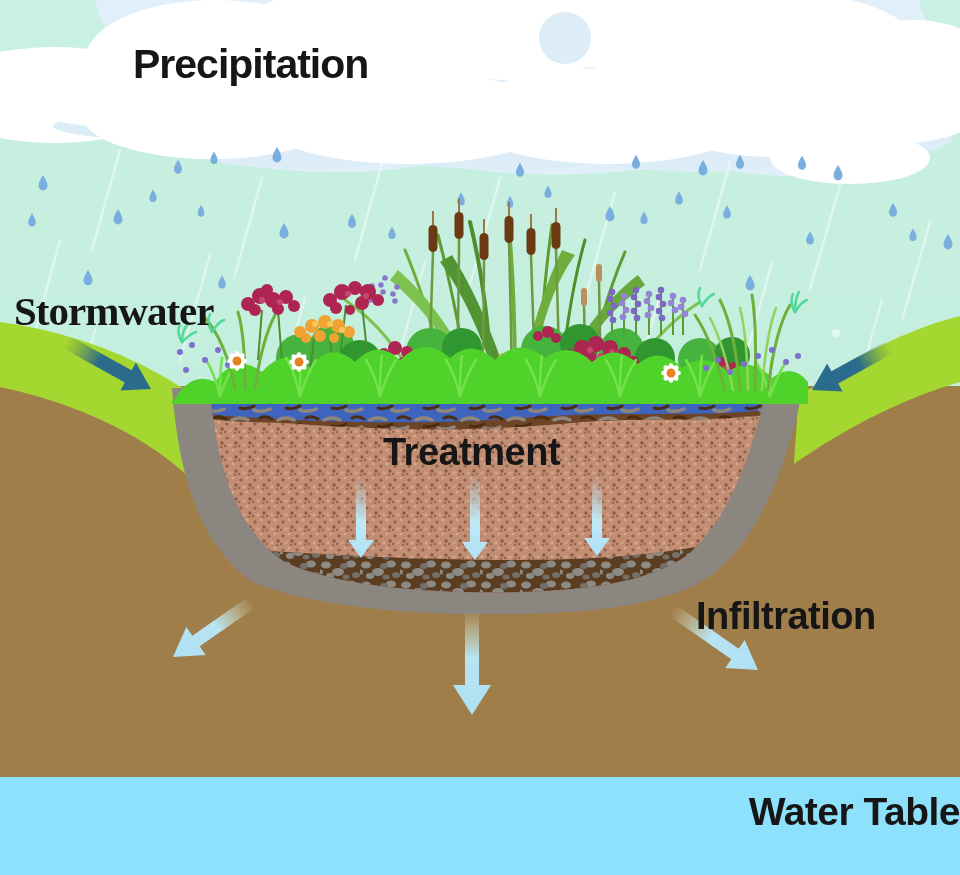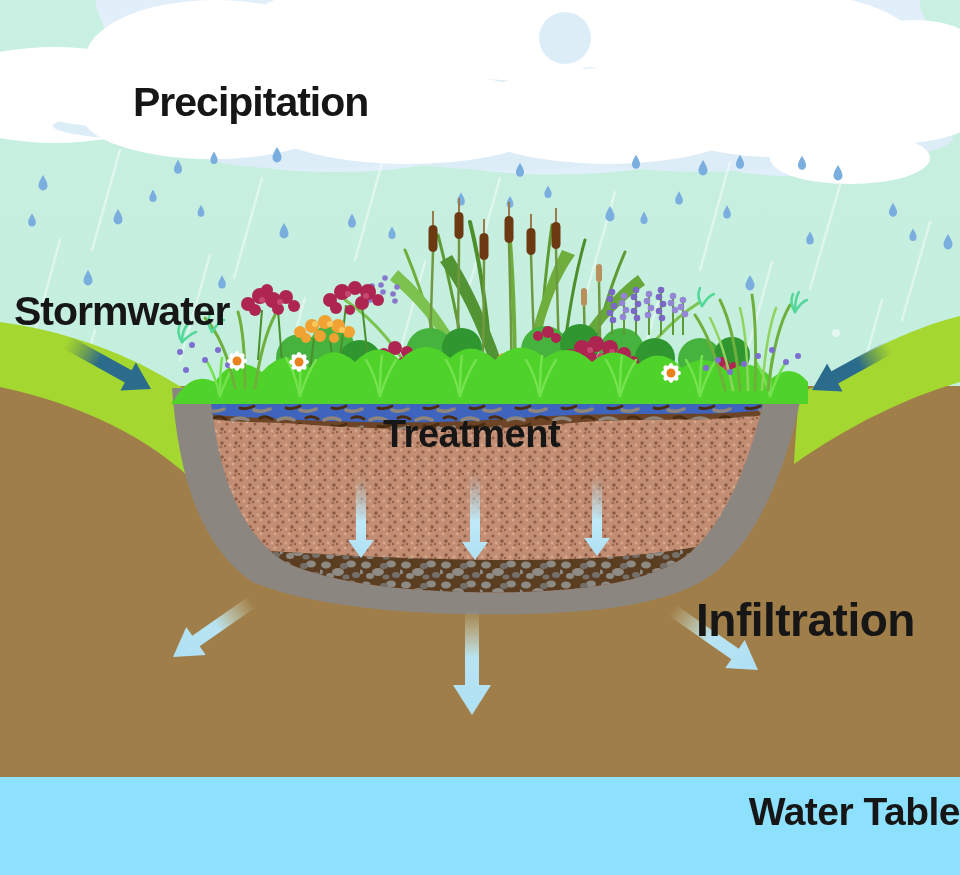--- a/index.html
+++ b/index.html
@@ -5,24 +5,24 @@
   html,body{margin:0;padding:0;background:#ffffff;}
   .stage{
     position:relative;width:960px;height:875px;overflow:hidden;
     font-family:"Liberation Sans","DejaVu Sans",sans-serif;
   }
   .stage svg{position:absolute;left:0;top:0;}
   .lbl{
     position:absolute;font-weight:700;color:#161616;white-space:nowrap;
     font-family:"Liberation Sans","DejaVu Sans",sans-serif;line-height:1;
   }
-  #lbl-precip{left:133px;top:44px;font-size:41px;letter-spacing:-1px;margin-top:38px;}
-  #lbl-storm{left:14px;top:291px;font-size:41px;letter-spacing:-1px;}
-  #lbl-treat{left:383px;top:415px;font-size:38px;letter-spacing:-0.5px;}
-  #lbl-infil{left:696px;top:597px;font-size:46px;letter-spacing:-0.5px;}
+  #lbl-precip{left:133px;top:44px;font-size:41px;letter-spacing:-1px;}
+  #lbl-storm{left:14px;top:291px;font-size:41px;letter-spacing:-1px;font-family:Liberation Serif, serif;}
+  #lbl-treat{left:383px;top:433px;font-size:38px;letter-spacing:-0.5px;}
+  #lbl-infil{left:696px;top:597px;font-size:38px;letter-spacing:-0.5px;}
   #lbl-water{left:0;right:0;top:792px;text-align:right;font-size:39px;letter-spacing:-0.5px;}
 </style>
 </head>
 <body>
 
 <div class="stage">
 <svg width="960" height="875" viewBox="0 0 960 875">
   <defs>
     <path id="drop" d="M0,-8 C2.5,-3.5 4.5,-0.5 4.5,2.5 A4.5,5 0 1 1 -4.5,2.5 C-4.5,-0.5 -2.5,-3.5 0,-8 Z"></path>
     <g id="daisy">

